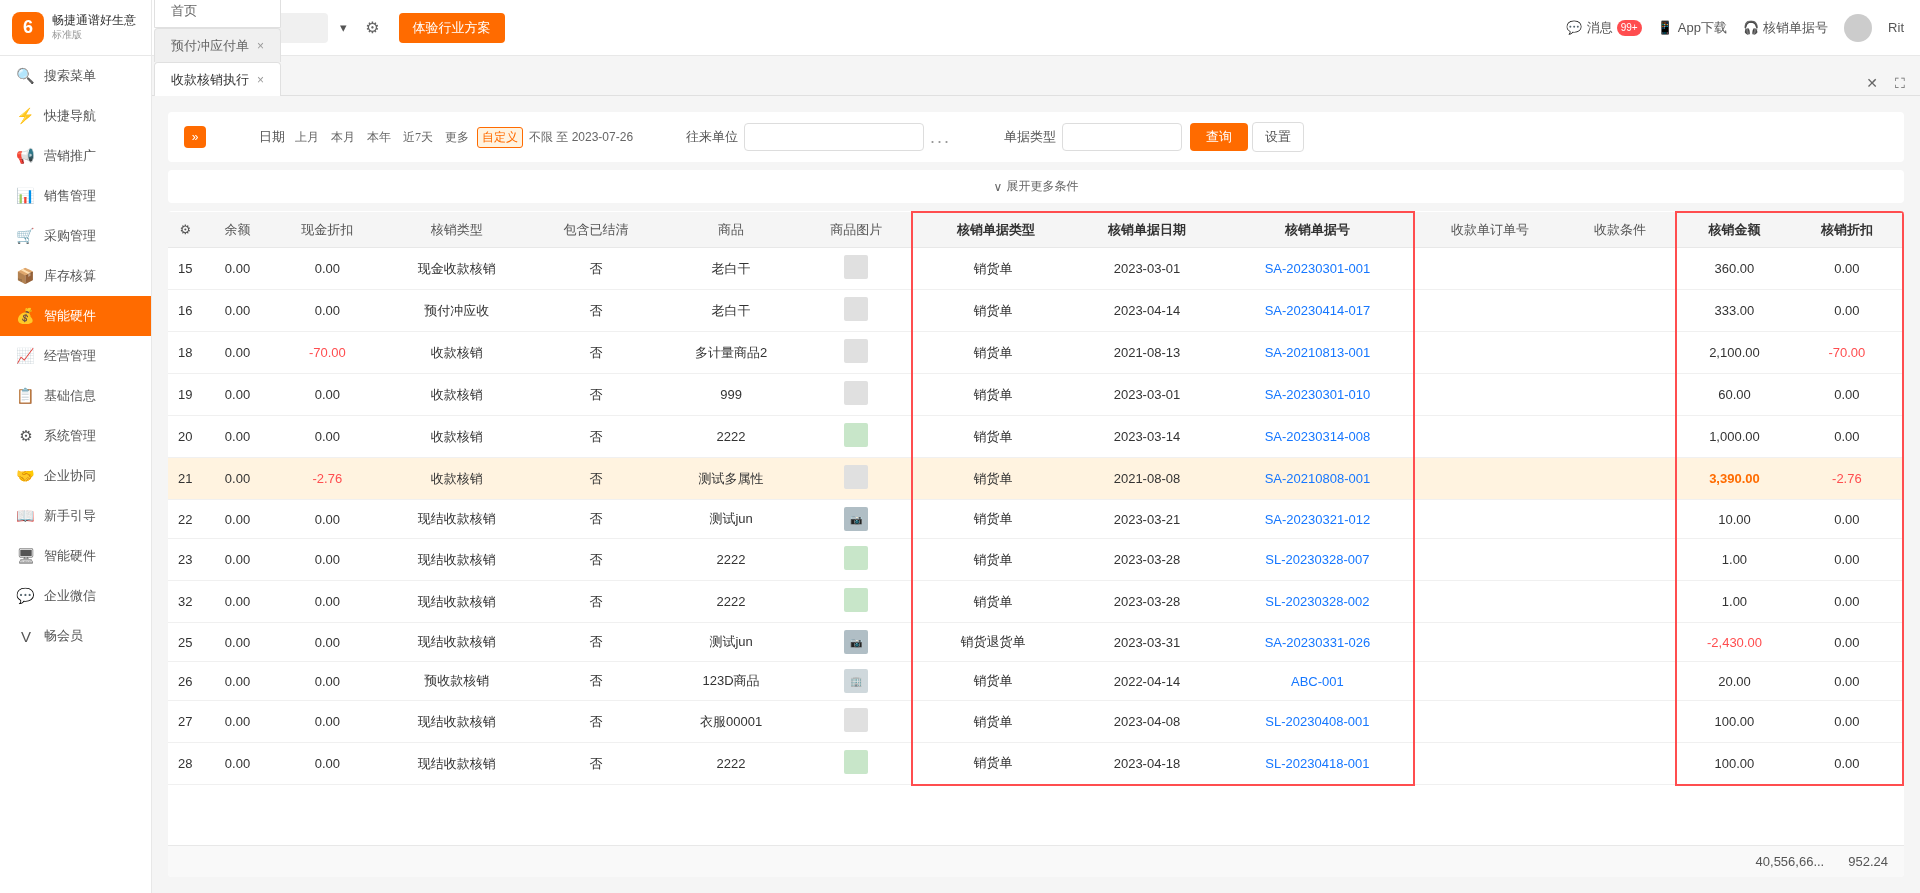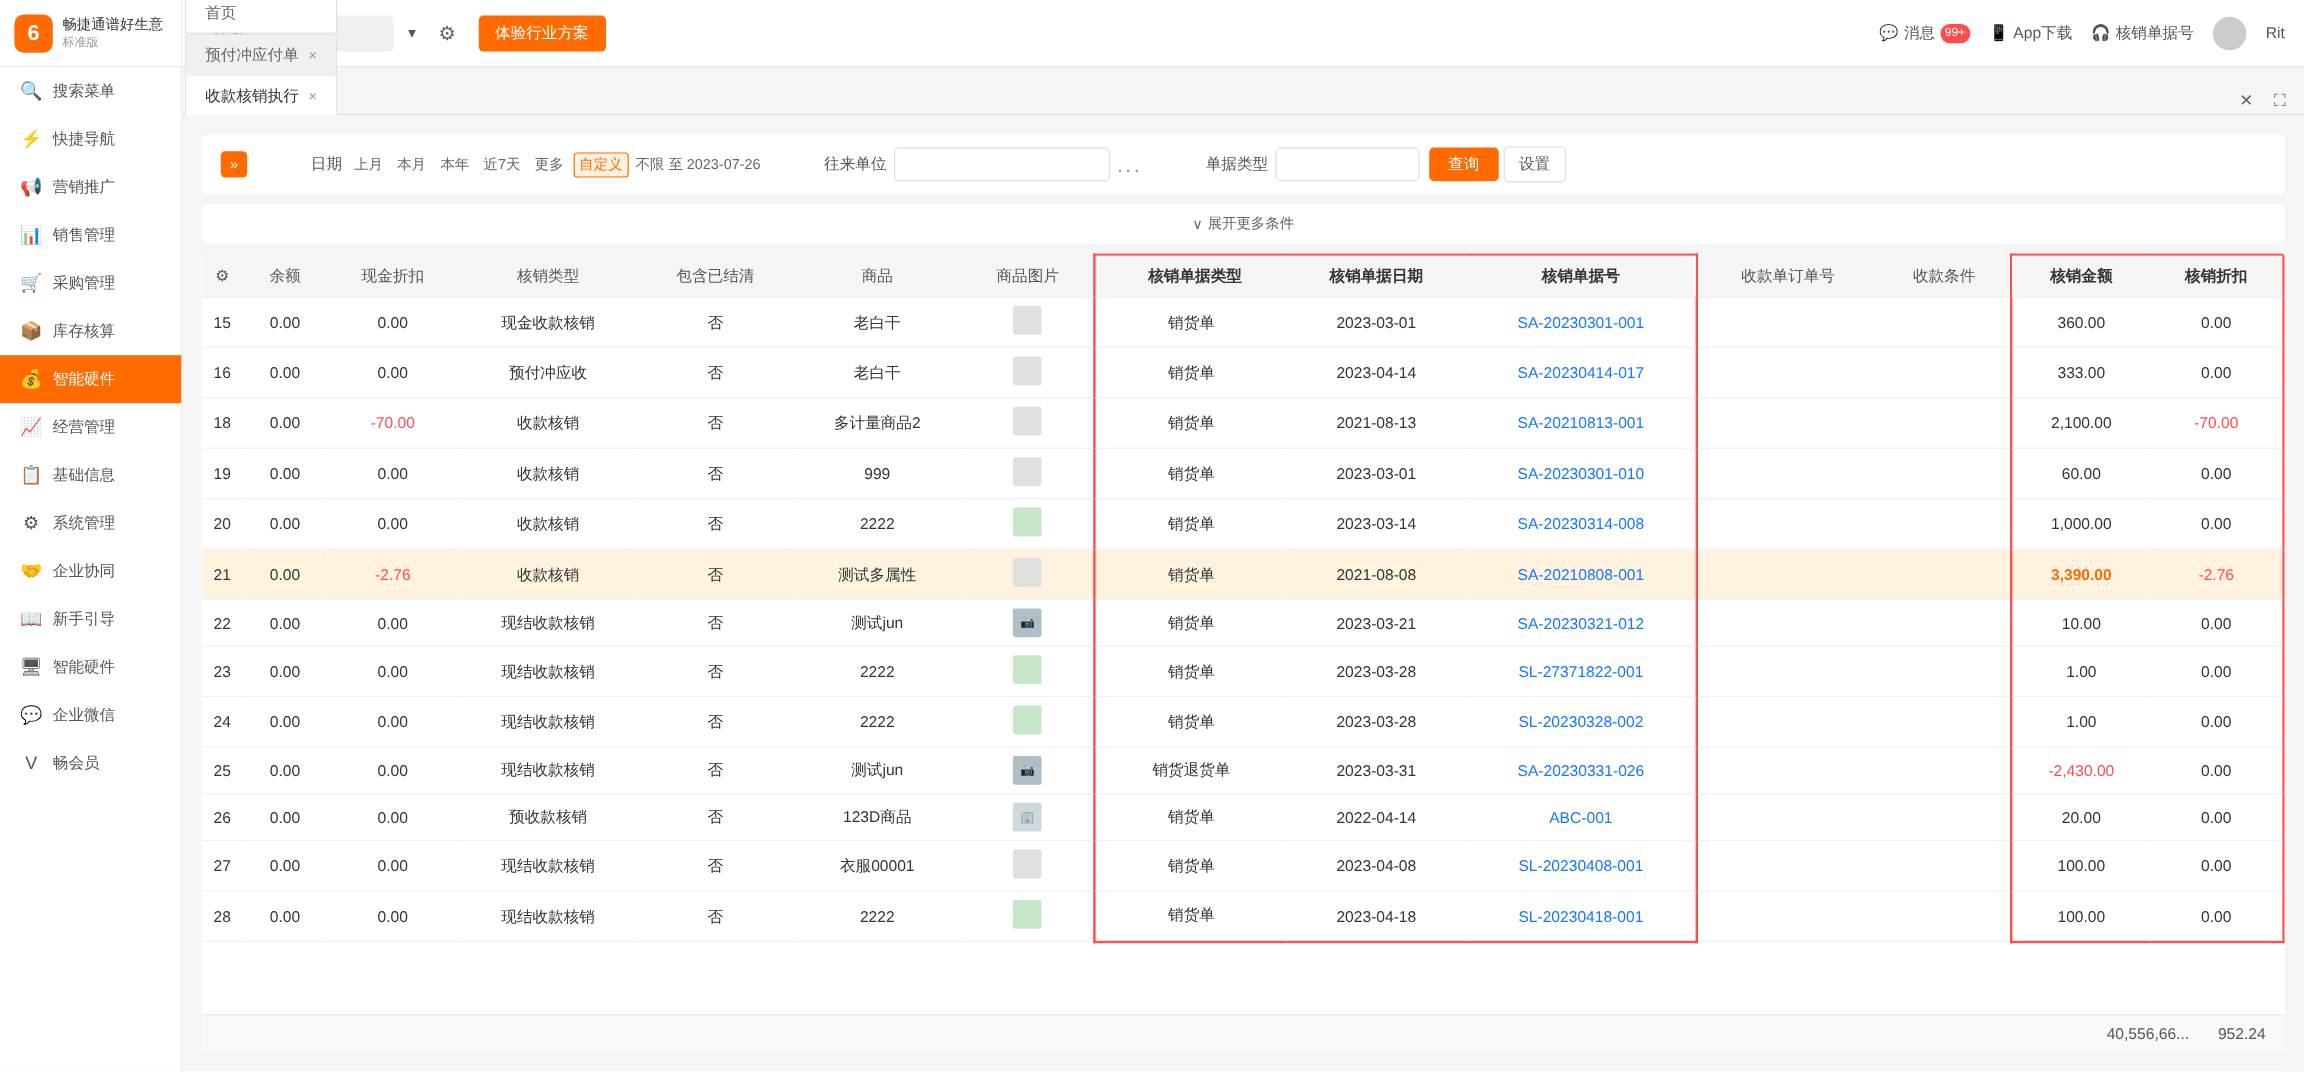--- a/index.html
+++ b/index.html
@@ -44,21 +44,21 @@
     .page-header { display: flex; align-items: center; justify-content: space-between; margin-bottom: 12px; }
     .page-title { font-size: 18px; font-weight: bold; color: #333; }
     .page-actions { display: flex; gap: 12px; }
     .page-action-btn { display: flex; align-items: center; gap: 4px; color: #ff6b00; font-size: 13px; cursor: pointer; }
 
     
     .filter-bar { background: #fff; border-radius: 4px; padding: 10px 16px; margin-bottom: 8px; display: flex; align-items: center; flex-wrap: wrap; gap: 8px; }
     .filter-expand-btn { width: 22px; height: 22px; background: #ff6b00; color: #fff; border-radius: 4px; display: flex; align-items: center; justify-content: center; cursor: pointer; font-size: 12px; flex-shrink: 0; }
     .filter-group { display: flex; align-items: center; gap: 6px; margin-left: 45px; }
     .filter-label { color: #555; font-size: 13px; white-space: nowrap; }
-    .filter-date-btns { display: flex; gap: 4px; }
+    .filter-date-btns { display: flex; gap: 4px; font-family: Liberation Serif, serif; }
     .filter-date-btn { font-size: 12px; color: #666; cursor: pointer; padding: 2px 4px; }
     .filter-date-btn.custom { background: #fff3e0; color: #ff6b00; border: 1px solid #ff6b00; border-radius: 3px; padding: 1px 4px; }
     .filter-date-range { color: #666; font-size: 12px; }
     .filter-input { border: 1px solid #ddd; border-radius: 4px; padding: 4px 8px; font-size: 13px; color: #999; width: 180px; height: 28px; outline: none; }
     .filter-dots { color: #999; letter-spacing: 2px; font-size: 18px; }
     .filter-select { border: 1px solid #ddd; border-radius: 4px; padding: 4px 24px 4px 8px; font-size: 13px; color: #999; background: #fff; height: 28px; outline: none; appearance: none; min-width: 120px; }
     .filter-query-btn { background: #ff6b00; color: #fff; border: none; border-radius: 4px; padding: 5px 16px; font-size: 13px; cursor: pointer; }
     .filter-settings-btn { border: 1px solid #ddd; background: #fff; color: #555; border-radius: 4px; padding: 5px 12px; font-size: 13px; cursor: pointer; margin-left: -4px; display: block; }
     .filter-expand-more { display: flex; align-items: center; justify-content: center; gap: 4px; width: 100%; color: #666; font-size: 12px; cursor: pointer; padding: 4px 0; }
 
@@ -382,28 +382,28 @@
               <tr>
                 <td>23</td>
                 <td>0.00</td>
                 <td>0.00</td>
                 <td>现结收款核销</td>
                 <td>否</td>
                 <td>2222</td>
                 <td><div class="img-thumb" style="margin: 0px auto; background: rgb(200, 230, 201);"></div></td>
                 <td style="border-left: 2px solid rgb(255, 77, 79);">销货单</td>
                 <td>2023-03-28</td>
-                <td style="border-right: 2px solid rgb(255, 77, 79);"><a class="cell-link">SL-27371822-001</a></td>
+                <td style="border-right: 2px solid rgb(255, 77, 79);"><a class="cell-link">SL-20230328-007</a></td>
                 <td></td>
                 <td></td>
                 <td style="border-left: 2px solid rgb(255, 77, 79);">1.00</td>
                 <td style="border-right: 2px solid rgb(255, 77, 79);">0.00</td>
               </tr>
               <tr>
-                <td>24</td>
+                <td>32</td>
                 <td>0.00</td>
                 <td>0.00</td>
                 <td>现结收款核销</td>
                 <td>否</td>
                 <td>2222</td>
                 <td><div class="img-thumb" style="margin: 0px auto; background: rgb(200, 230, 201);"></div></td>
                 <td style="border-left: 2px solid rgb(255, 77, 79);">销货单</td>
                 <td>2023-03-28</td>
                 <td style="border-right: 2px solid rgb(255, 77, 79);"><a class="cell-link">SL-20230328-002</a></td>
                 <td></td>

